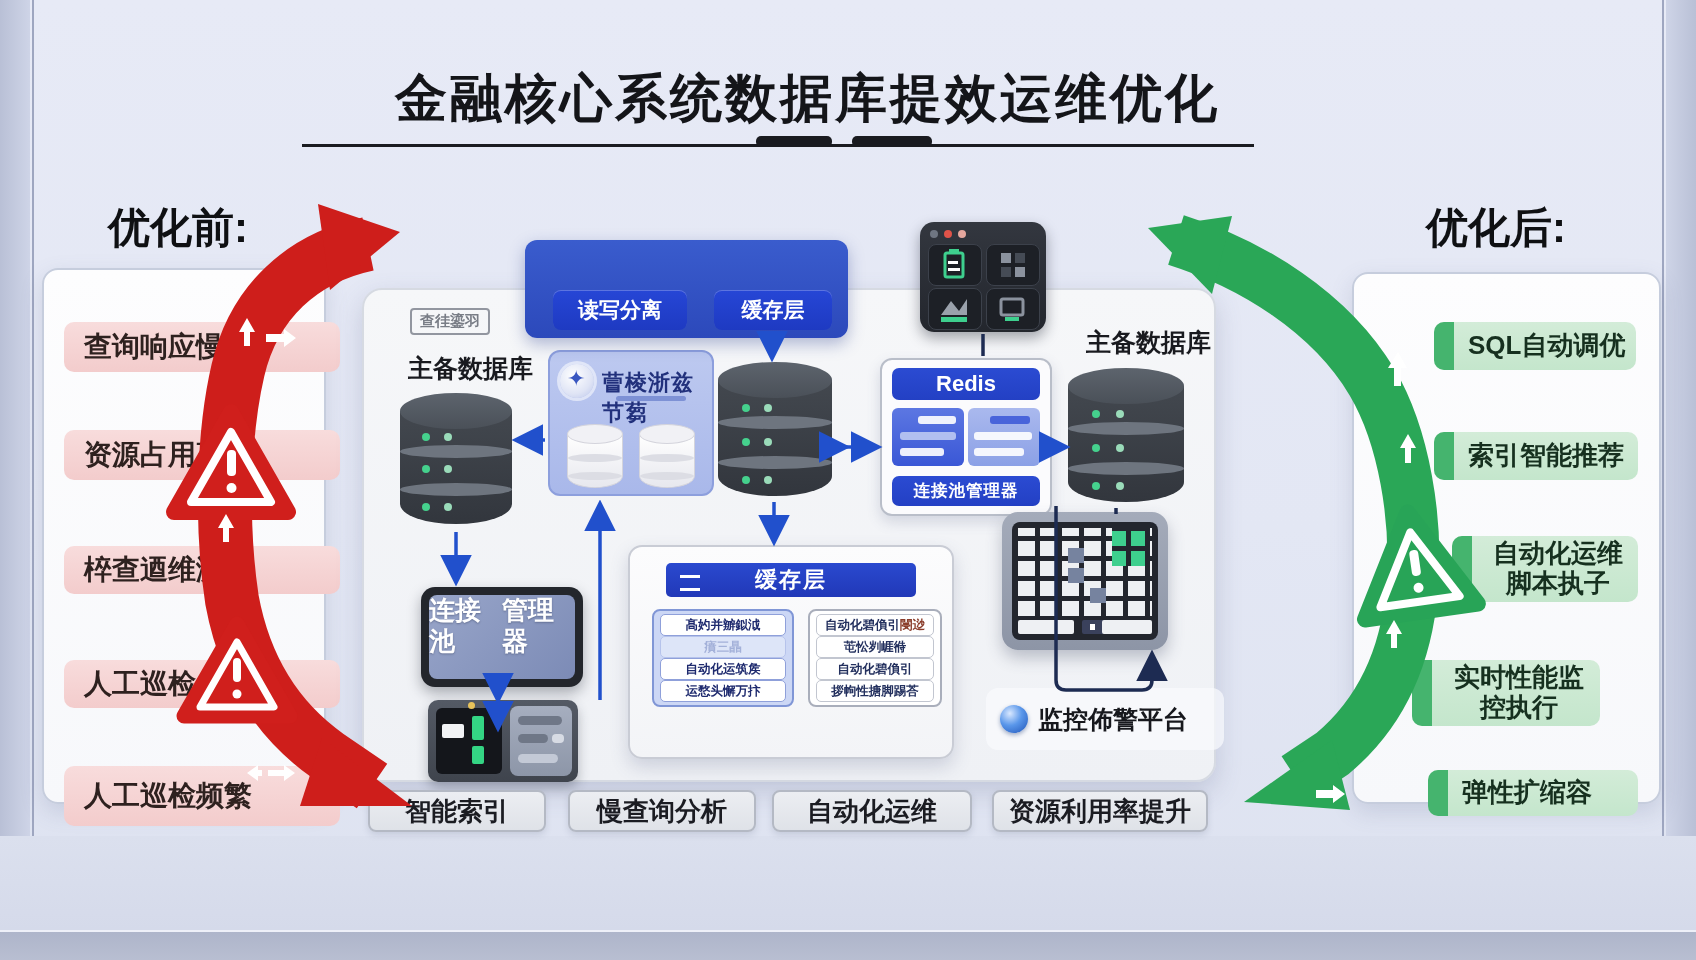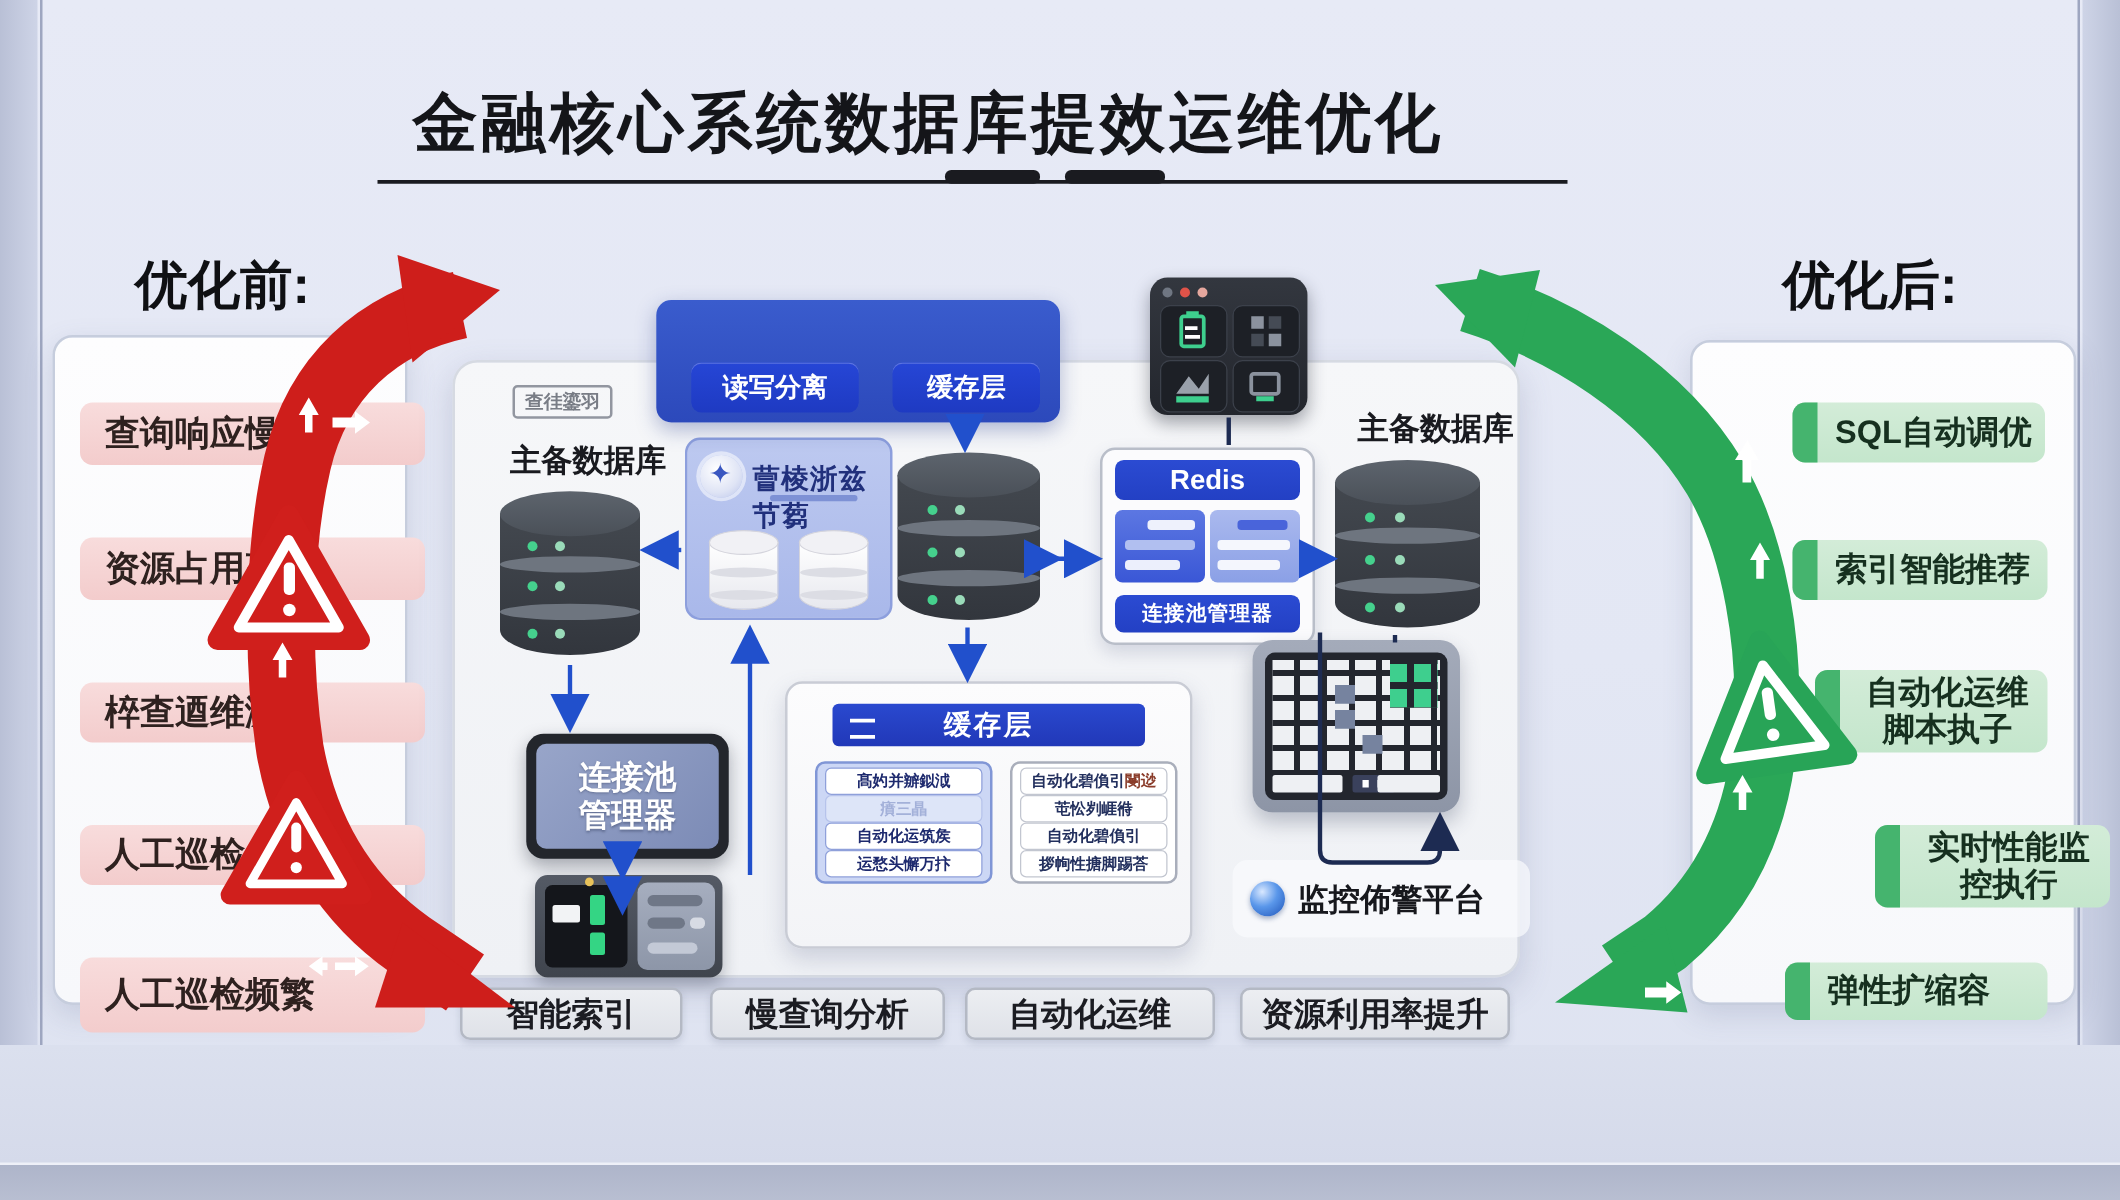--- a/index.html
+++ b/index.html
@@ -5,21 +5,21 @@
   html,body{margin:0;padding:0;background:#cfd4e4}
   .stage{position:relative;width:1696px;height:960px;overflow:hidden;
     background:linear-gradient(180deg,#e7eaf6 0%,#e3e7f4 55%,#dde2f0 100%);
     font-family:"Liberation Sans",sans-serif;color:#16171b}
   .abs{position:absolute}
   .edgeL{left:0;top:0;width:30px;height:960px;background:linear-gradient(90deg,#b9c0d6,#ced4e7)}
   .edgeR{right:0;top:0;width:30px;height:960px;background:linear-gradient(270deg,#b9c0d6,#ced4e7)}
   .edgeline{top:0;width:2px;height:960px;background:#9ea6c0}
   .botband1{left:0;top:836px;width:1696px;height:124px;background:linear-gradient(180deg,#dbe0ee,#d3d8e9)}
   .botband2{left:0;top:930px;width:1696px;height:30px;background:linear-gradient(180deg,#aeb5ca,#b9bfd2);border-top:2px solid #eef0f8}
-  .title{left:330px;top:64px;width:890px;text-align:left;font-size:52px;font-weight:900;letter-spacing:3px;color:#141519}
+  .title{left:330px;top:64px;width:890px;text-align:right;font-size:52px;font-weight:900;letter-spacing:3px;color:#141519}
   .uline{left:302px;top:144px;width:952px;height:3px;background:#1a1b20}
   .udash{top:136px;height:11px;background:#1a1b20;border-radius:5px}
   .sidehdr{font-size:42px;font-weight:900;color:#0f1013}
   .panel{background:linear-gradient(180deg,#fdfdfe,#f7f8fb);border:2px solid #c6cddd;border-radius:16px;box-shadow:0 8px 22px rgba(90,100,140,.18)}
   .rchip{background:linear-gradient(180deg,#f8dcdc,#f3cccc);border-radius:10px;display:flex;align-items:center;padding-left:20px;font-size:28px;font-weight:700;color:#2e211f}
   .gchip{background:linear-gradient(180deg,#d3ecd8,#c4e6cc);border-radius:10px;display:flex;align-items:center;font-size:26px;font-weight:700;color:#16301f;line-height:1.15}
   .gtab{position:absolute;left:0;top:0;bottom:0;width:20px;background:#45b46e;border-radius:10px 0 0 10px}
   .gchip .lbl{padding-left:34px;padding-right:8px;text-align:center}
   .cpanel{left:362px;top:288px;width:850px;height:490px;background:linear-gradient(180deg,#f6f7f9,#eff1f5);border:2px solid #d6dae2;border-radius:20px;box-shadow:0 10px 26px rgba(80,90,130,.22)}
   .corner{left:46px;top:18px;padding:2px 8px;border:2px solid #7a7f8a;border-radius:4px;color:#5a5f6a;font-size:15px;font-weight:700;opacity:.8}
@@ -54,21 +54,21 @@
   .burger{position:absolute;left:14px;top:12px;width:20px;height:10px;border-top:3px solid #fff;border-bottom:3px solid #fff}
   .ccol{position:absolute;top:62px;height:94px;border-radius:8px;font-size:12.5px;font-weight:700;color:#1e2a6e}
   .ccol .row{position:absolute;left:6px;right:6px;height:20px;display:flex;align-items:center;justify-content:center;background:#fff;border:1px solid #8fa0da;border-radius:5px;white-space:nowrap;overflow:hidden}
   .colL{left:22px;width:138px;background:#ccd7f5;border:2px solid #8096d6}
   .colR{left:178px;width:130px;background:#fff;border:2px solid #a9aebb}
   .colR .row{border:1px solid #c2c6d0;color:#23305e}
   .row.faint{opacity:.35;color:#5a6ca8}
   .redtx{color:#8a3c2a}
   .cache .ft{position:absolute;left:36px;bottom:12px;width:250px;height:32px;background:linear-gradient(180deg,#2a49cf,#2138b8);border-radius:6px;color:#fff;font-weight:800;font-size:21px;display:flex;align-items:center;justify-content:center;letter-spacing:2px}
   .tablet{left:421px;top:587px;width:162px;height:100px;background:#23262c;border-radius:14px;box-shadow:0 6px 14px rgba(30,35,50,.35)}
-  .tablet .scr{position:absolute;left:8px;top:8px;right:8px;bottom:8px;background:linear-gradient(135deg,#98a5c9,#7c8bb6);border-radius:8px;display:flex;flex-direction:column;align-items:center;justify-content:center;color:#fff;font-weight:800;font-size:26px;line-height:1.2;text-shadow:0 1px 2px rgba(40,50,80,.4)}
+  .tablet .scr{position:absolute;left:8px;top:8px;right:8px;bottom:8px;background:linear-gradient(135deg,#98a5c9,#7c8bb6);border-radius:8px;display:flex;flex-direction:row;align-items:flex-start;justify-content:center;color:#fff;font-weight:800;font-size:26px;line-height:1.2;text-shadow:0 1px 2px rgba(40,50,80,.4)}
   .device{left:428px;top:700px;width:150px;height:82px;background:linear-gradient(180deg,#545a65,#3f444d);border-radius:10px;box-shadow:0 6px 12px rgba(40,45,60,.3)}
   .kb{left:1002px;top:512px;width:166px;height:138px;background:linear-gradient(180deg,#a4abba,#8d95a6);border-radius:16px;box-shadow:0 8px 16px rgba(60,70,95,.3)}
   .kb .deck{position:absolute;left:10px;top:10px;right:10px;bottom:10px;background:#23262e;border-radius:8px;overflow:hidden}
   .kb .keys{position:absolute;left:6px;top:6px;right:6px;bottom:24px;background-color:#eef0f3;background-image:repeating-linear-gradient(90deg,transparent 0 17px,#23262e 17px 22px),repeating-linear-gradient(0deg,transparent 0 15px,#23262e 15px 20px)}
   .gkeys{position:absolute;right:8px;top:6px;width:38px;height:38px;background-color:#3ecf8e;background-image:repeating-linear-gradient(90deg,transparent 0 14px,#23262e 14px 19px),repeating-linear-gradient(0deg,transparent 0 15px,#23262e 15px 20px)}
   .skey{position:absolute;background:#76839f}
   .kb .space{position:absolute;left:6px;bottom:6px;width:56px;height:14px;background:#eef0f3;border-radius:2px}
   .kb .dotkey{position:absolute;left:70px;bottom:6px;width:34px;height:14px;background:#3a415c;border-radius:2px}
   .kb .dotkey i{position:absolute;top:4px;width:5px;height:6px;background:#fff}
   .kb .space2{position:absolute;right:6px;bottom:6px;width:50px;height:14px;background:#eef0f3;border-radius:2px}
@@ -110,21 +110,21 @@
       <span class="lbl">SQL自动调优</span>
     </div>
   <div class="abs gchip" style="left:1434px;top:432px;width:204px;height:48px">
       <i class="gtab"></i>
       <span class="lbl">索引智能推荐</span>
     </div>
   <div class="abs gchip" style="left:1452px;top:536px;width:186px;height:66px">
       <i class="gtab"></i>
       <span class="lbl">自动化运维脚本执子</span>
     </div>
-  <div class="abs gchip" style="left:1500px;top:660px;width:188px;height:66px">
+  <div class="abs gchip" style="left:1412px;top:660px;width:188px;height:66px">
       <i class="gtab"></i>
       <span class="lbl">实时性能监控执行</span>
     </div>
   <div class="abs gchip" style="left:1428px;top:770px;width:210px;height:46px">
       <i class="gtab"></i>
       <span class="lbl">弹性扩缩容</span>
     </div>
 
   <div class="abs cpanel">
     <div class="abs corner">查徍鎏羽</div>

